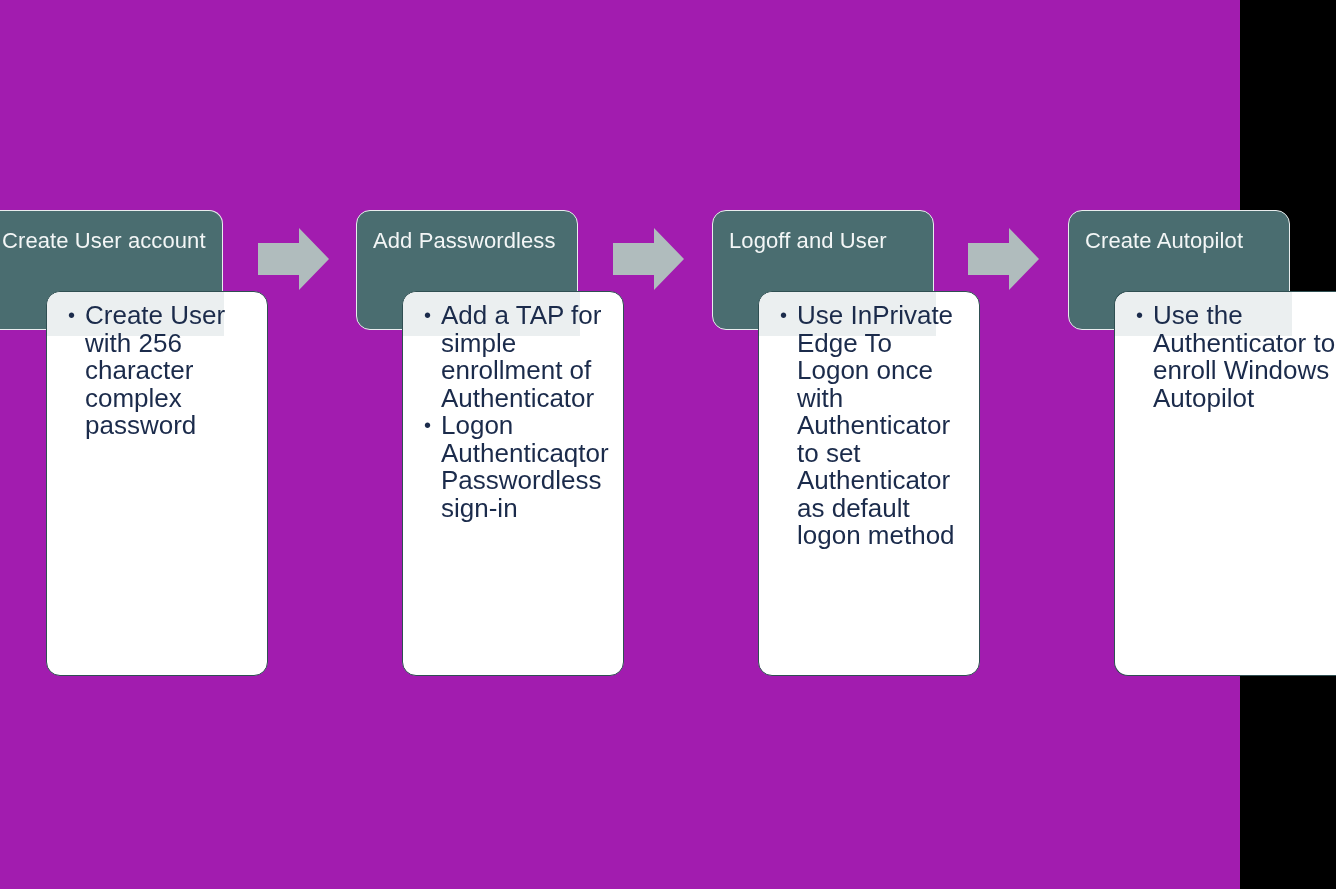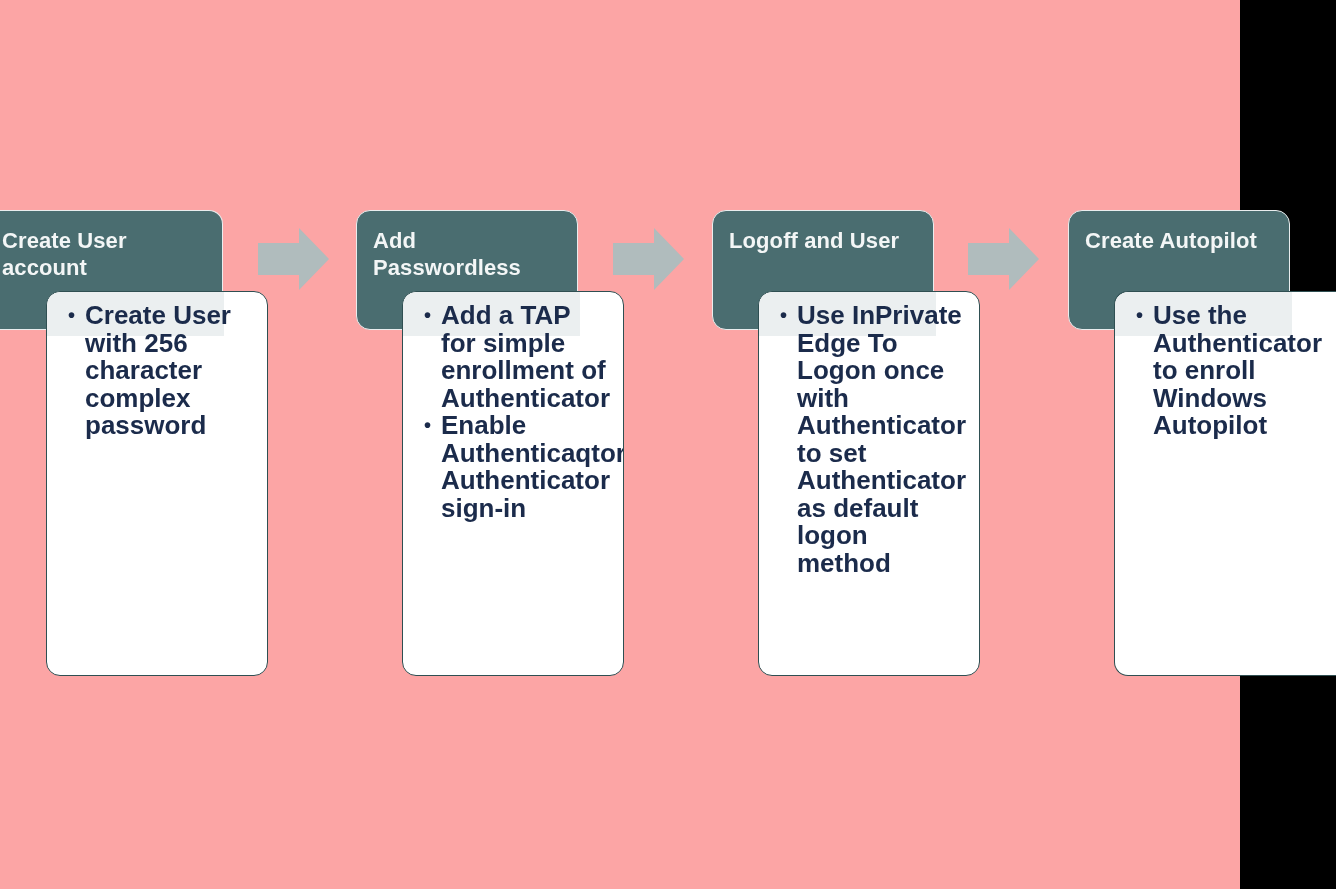--- a/index.html
+++ b/index.html
@@ -12,22 +12,21 @@
     width: 1336px;
     height: 889px;
     overflow: hidden;
     font-family: "Liberation Sans", "DejaVu Sans", sans-serif;
     position: relative;
   }
   #canvas {
     position: relative;
     width: 1240px;
     height: 889px;
-    background: #fca5a5;
-    font-weight: bold;
+    background: #a21caf;
   }
 
   
   .stage-header {
     position: absolute;
     box-sizing: border-box;
     background: #4A6D70;
     border-radius: 14px;
     border: 1.5px solid #E9EDEE;
     color: #F3F6F6;
@@ -125,21 +124,21 @@
   </div>
 
   <div class="stage-header" style="left:356px; top:210px; width:222px; height:120px;">
     <span>Add Passwordless</span>
   </div>
 
   <div class="detail-card" style="left:402px; top:291px; width:222px; height:385px;">
     <div class="overlap-band" style="width:177px;"></div>
     <ul class="bullets">
       <li>Add a TAP for simple enrollment of Authenticator</li>
-      <li>Enable Authenticaqtor Authenticator sign-in</li>
+      <li>Logon Authenticaqtor Passwordless sign-in</li>
     </ul>
   </div>
 
   <div class="arrow" style="left:613px; top:228px; width:71px; height:62px;">
     <svg width="71" height="62" viewBox="0 0 71 62" xmlns="http://www.w3.org/2000/svg">
       <polygon points="0,15 41,15 41,0 71,31 41,62 41,47 0,47" fill="#B0BCBD"></polygon>
     </svg>
   </div>
 
   <div class="stage-header" style="left:712px; top:210px; width:222px; height:120px;">

